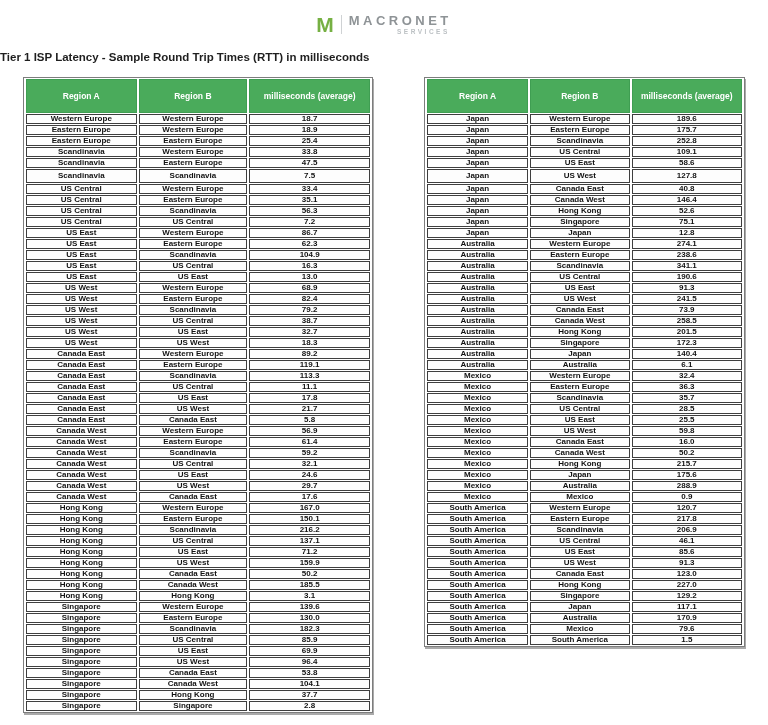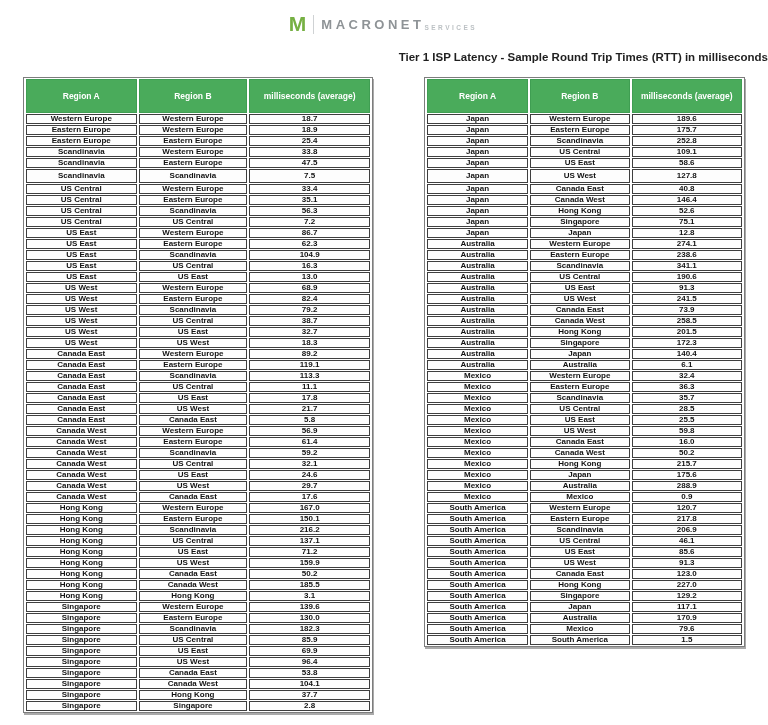--- a/index.html
+++ b/index.html
@@ -15,32 +15,32 @@
     position: absolute; top: 14px; left: 0; width: 100%;
     display: flex; align-items: center; justify-content: center;
   }
   .logo-m {
     color: var(--logo-green, #76b043);
     font-size: 21px; font-weight: bold; line-height: 20px;
   }
   .logo-divider {
     width: 1px; height: 19px; background: #cfd2d4; margin: 0 7px;
   }
-  .logo-text { display: flex; flex-direction: row; align-items: flex-end; }
+  .logo-text { display: flex; flex-direction: column; align-items: flex-end; }
   .logo-name {
     color: #8e9396; font-size: 13px; font-weight: bold;
     letter-spacing: 3.5px; line-height: 13px;
   }
   .logo-sub {
     color: #bcc1c4; font-size: 6.5px; font-weight: bold;
     letter-spacing: 2.5px; margin-top: 1px; margin-right: 2px;
   }
   .title {
     position: absolute; top: 51px; left: 0; width: 100%;
-    margin: 0; text-align: right;
+    margin: 0; text-align: left;
     font-size: 11.5px; font-weight: bold; color: #1f1f1f;
   }
   .table-wrap {
     position: absolute;
     background: #ffffff;
     border: 1px solid #7d7d7d;
     box-shadow: 1px 2px 0 #aaaaaa;
     padding: 0;
   }
   .table-wrap.left  { left: 23px;  top: 77px; width: 350px; }

